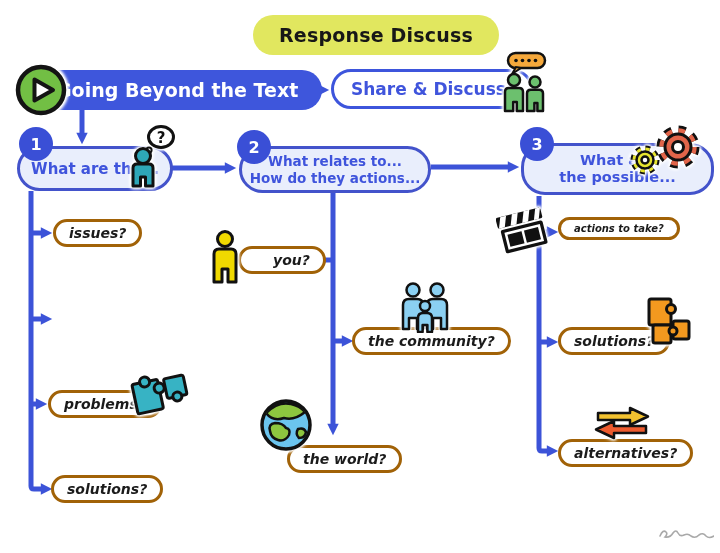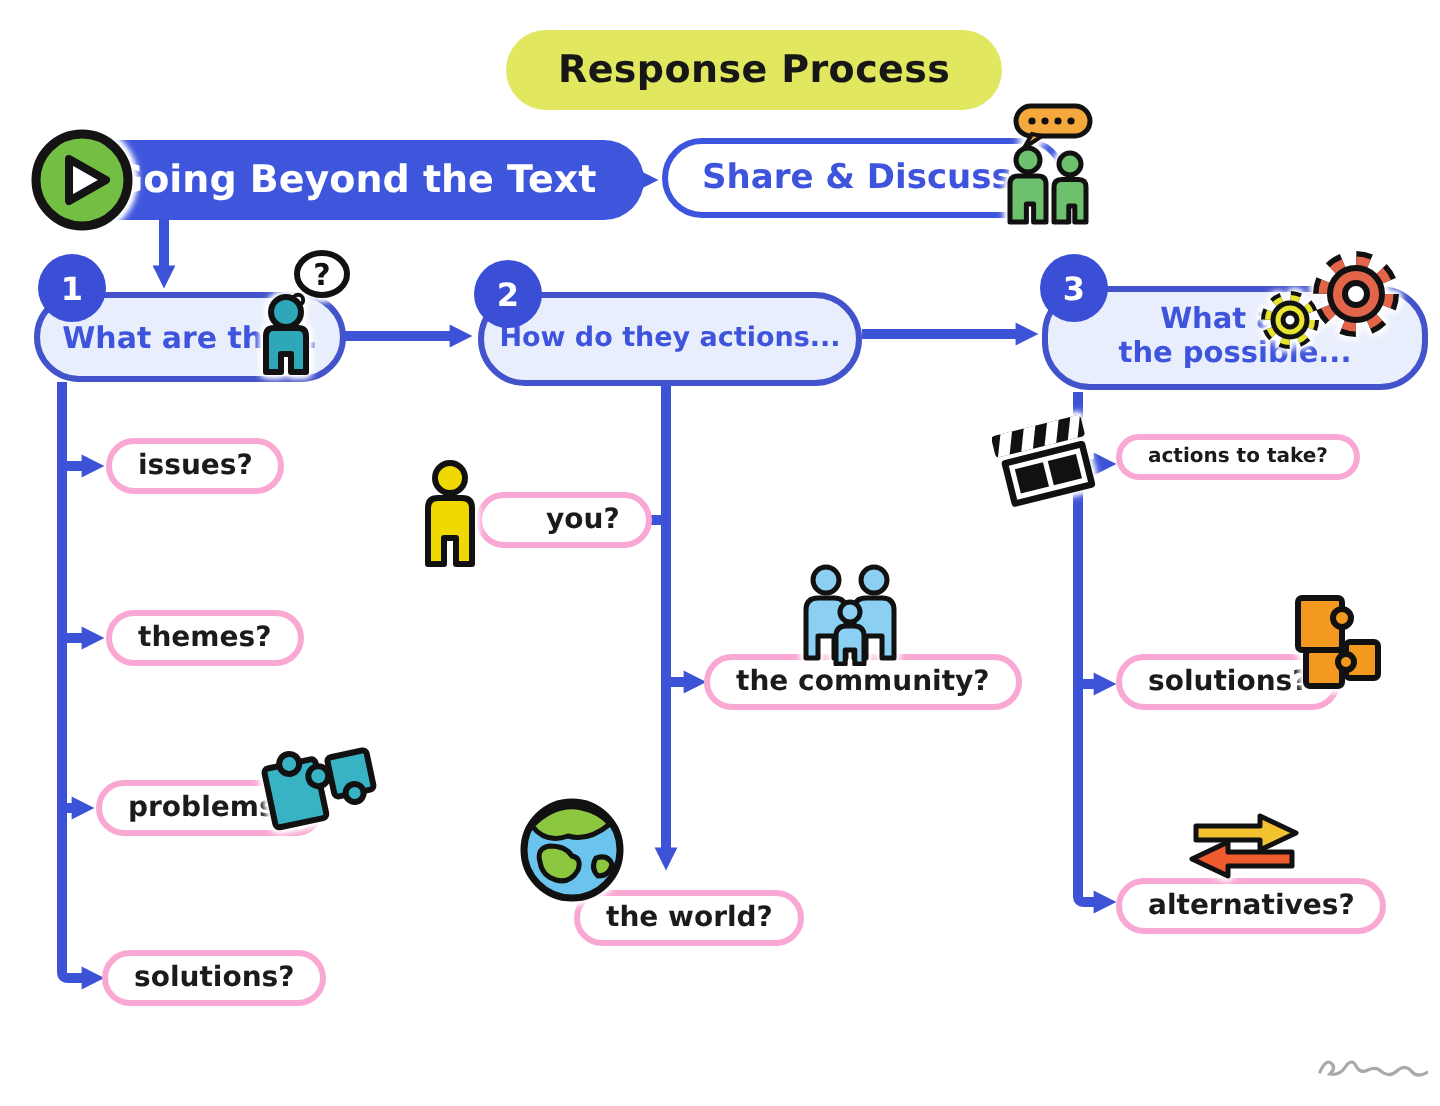--- a/index.html
+++ b/index.html
@@ -11,22 +11,22 @@
   .main-pill{position:absolute;left:32px;top:70px;background:#3E56DC;color:#fff;
              font-size:19px;font-weight:bold;padding:9px 24px;border-radius:20px;z-index:3;white-space:nowrap;}
   .share-pill{position:absolute;left:331px;top:69px;background:#fff;color:#3F54DC;border:3.5px solid #3D55DC;
               font-size:17px;font-weight:bold;padding:7px 17px;border-radius:22px;z-index:3;white-space:nowrap;box-sizing:border-box;}
   .node{position:absolute;background:#E9EEFC;border:3.5px solid #4353CB;border-radius:24px;z-index:3;
         display:flex;flex-direction:column;align-items:center;justify-content:center;
         color:#3F54DC;font-weight:bold;text-align:center;box-sizing:border-box;}
   .node .l1,.node .l2{line-height:1.2;}
   .numcircle{position:absolute;width:34px;height:34px;border-radius:50%;background:#3A4FD6;color:#fff;
              display:flex;align-items:center;justify-content:center;font-size:16px;font-weight:bold;z-index:4;}
-  .sub-pill{position:absolute;background:#fff;border:3px solid #f9a8d4;border-radius:16px;
-            padding:3px 13px;font-size:14px;font-weight:bold;color:#1b1b1b;white-space:nowrap;z-index:3;}
+  .sub-pill{position:absolute;background:#fff;border:3px solid #a16207;border-radius:16px;
+            padding:3px 13px;font-size:14px;font-weight:bold;color:#1b1b1b;white-space:nowrap;z-index:3;font-style:italic;}
   .icon{position:absolute;z-index:5;line-height:0;
         filter:drop-shadow(0 0 1.5px #fff) drop-shadow(0 0 1.5px #fff) drop-shadow(0 0 1px #fff);}
   .watermark{position:absolute;z-index:2;line-height:0;}
 </style>
 </head>
 <body>
 
 <div class="canvas">
 
   <svg class="connectors" width="720" height="553" viewBox="0 0 720 553">
@@ -50,21 +50,21 @@
       <path d="M333 260 H318" marker-end="url(#ah)"></path>
       <path d="M333 341 H344" marker-end="url(#ah)"></path>
 
       <path d="M539 196 V448 Q539 451 542 451 H549" marker-end="url(#ah)"></path>
       <path d="M539 232 H549" marker-end="url(#ah)"></path>
       <path d="M539 342 H549" marker-end="url(#ah)"></path>
     </g>
   </svg>
 
   <div class="title-pill">
-    <span>Response Process</span>
+    <span>Response Discuss</span>
   </div>
 
   <div class="icon" style="left:14px;top:63px;">
     <svg width="54" height="54" viewBox="0 0 54 54">
       <circle cx="27" cy="27" r="26" fill="#fff"></circle>
       <circle cx="27" cy="27" r="23" fill="#72BF44" stroke="#141414" stroke-width="4.5"></circle>
       <path d="M20.5 16.5 L39 27 L20.5 37.5 Z" fill="#fff" stroke="#141414" stroke-width="4" stroke-linejoin="round"></path>
     </svg>
   </div>
 
@@ -104,20 +104,21 @@
       <circle cx="21" cy="26" r="2.6" fill="#fff" stroke="#111" stroke-width="2"></circle>
       <circle cx="15" cy="32" r="7.5" fill="#2EA7B8" stroke="#111" stroke-width="3"></circle>
       <path d="M5 44 q0-4 4-4 h12 q4 0 4 4 v18 h-7.5 v-9 h-5 v9 H5 Z" fill="#2EA7B8" stroke="#111" stroke-width="3" stroke-linejoin="round"></path>
     </svg>
   </div>
 
   <div class="numcircle" style="left:237px;top:130px;">
     <span>2</span>
   </div>
   <div class="node" style="left:239px;top:146px;width:192px;height:47px;font-size:13.5px;">
+    <span class="l1">What relates to...</span>
     <span class="l2">How do they actions...</span>
   </div>
 
   <div class="numcircle" style="left:520px;top:127px;">
     <span>3</span>
   </div>
   <div class="node" style="left:521px;top:143px;width:193px;height:52px;font-size:14.5px;">
     <span class="l1">What are</span>
     <span class="l2">the possible...</span>
   </div>
@@ -129,23 +130,20 @@
       <circle cx="52" cy="31" r="5.5" fill="#fff" stroke="#111" stroke-width="3"></circle>
       <circle cx="19" cy="44" r="10.5" fill="none" stroke="#111" stroke-width="8" stroke-dasharray="4.1 4.15"></circle>
       <circle cx="19" cy="44" r="10.5" fill="none" stroke="#E7E52F" stroke-width="4" stroke-dasharray="4.1 4.15"></circle>
       <circle cx="19" cy="44" r="8.5" fill="#E7E52F" stroke="#111" stroke-width="2.5"></circle>
       <circle cx="19" cy="44" r="3.5" fill="#fff" stroke="#111" stroke-width="2.5"></circle>
     </svg>
   </div>
 
   <div class="sub-pill" style="left:53px;top:219px;">
     <span>issues?</span>
-  </div>
-  <div class="sub-pill" style="left:53px;top:305px;">
-    <span>themes?</span>
   </div>
   <div class="sub-pill" style="left:48px;top:390px;">
     <span>problems?</span>
   </div>
   <div class="icon" style="left:124px;top:363px;">
     <svg width="72" height="58" viewBox="0 0 72 58">
       <g transform="rotate(-12 36 29)" stroke="#111" stroke-linejoin="round" fill="#37B3C4">
         <rect x="10" y="16" width="26" height="30" rx="2" stroke-width="3"></rect>
         <circle cx="23" cy="16" r="5" stroke-width="3"></circle>
         <circle cx="36" cy="25" r="5" stroke-width="3"></circle>

